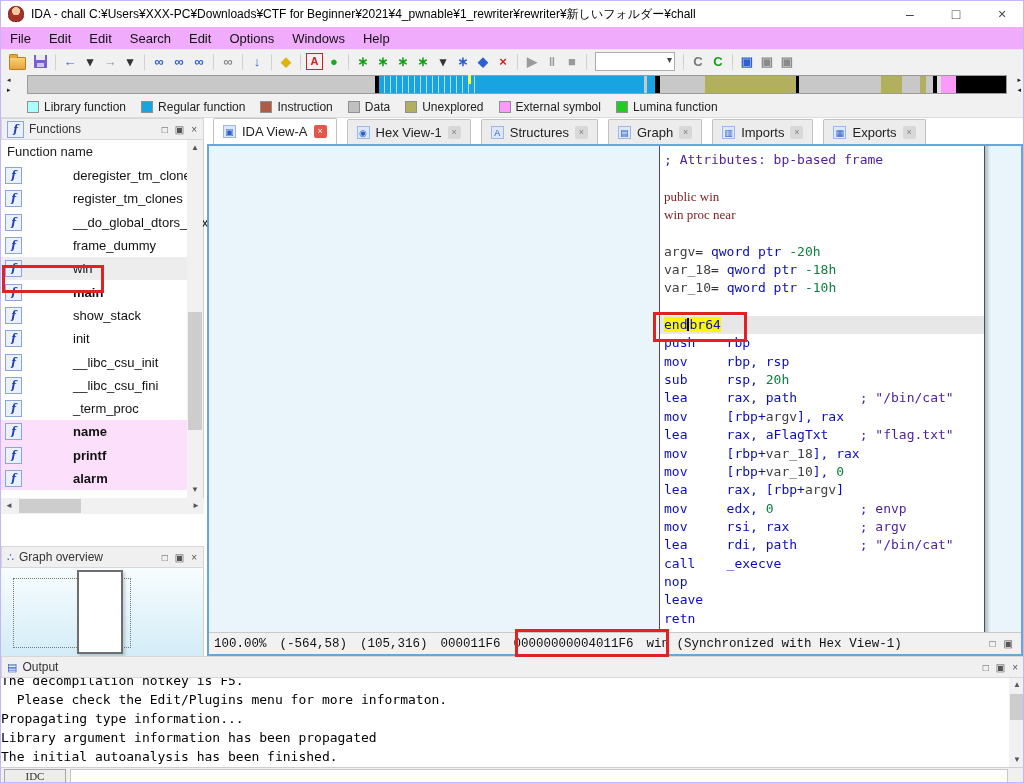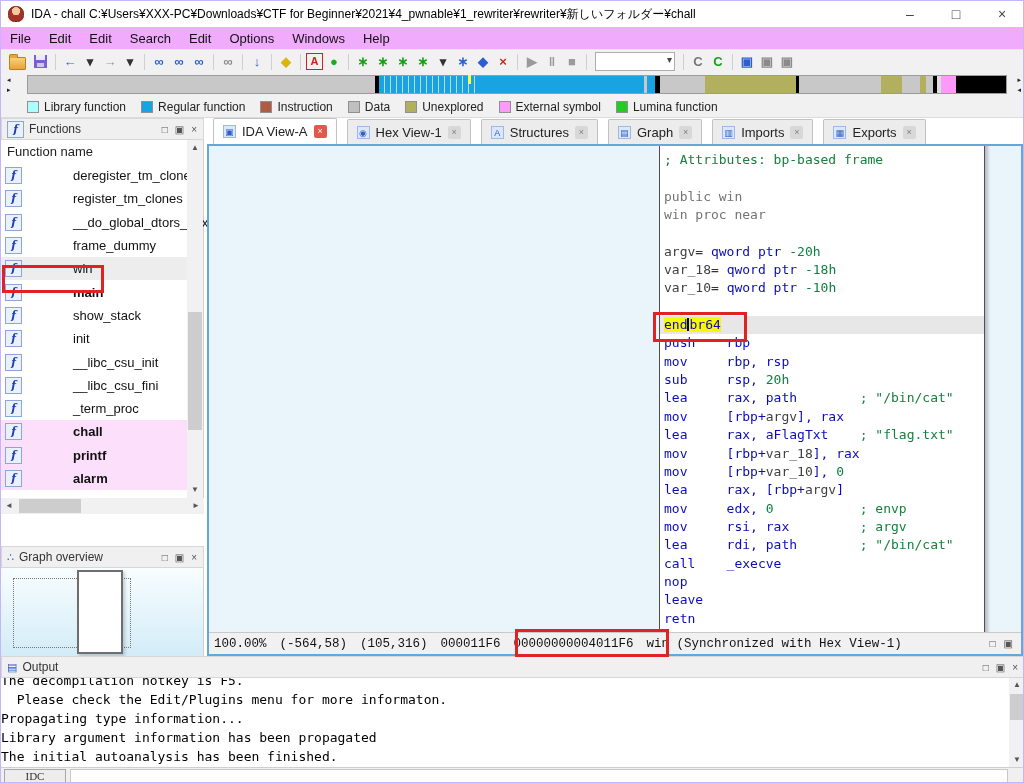--- a/index.html
+++ b/index.html
@@ -100,21 +100,21 @@
   .tab.active .tab-close{background:#e2574a;color:#fff;}
 
   
   .dview{left:206px;top:143px;width:816px;height:512px;border:2px solid #63a8d8;box-sizing:border-box;background:#e9f5fa;}
   .canvas{position:absolute;left:0;right:0;top:0;bottom:22px;overflow:hidden;}
   .node{position:absolute;left:450px;top:-12px;width:326px;height:700px;background:#fff;
         border:1px solid #4f4f4f;box-shadow:3px 0 3px rgba(0,0,0,.22);box-sizing:border-box;}
   .curline{position:absolute;left:451px;top:170px;width:324px;height:18px;background:#e7e7e7;}
   .code{position:absolute;left:455px;top:5px;font:13px/18.35px "DejaVu Sans Mono",monospace;white-space:pre;}
   .dline{height:18.35px;}
-  .seg-com{color:#15803d;} .seg-kw{color:#737373;} .seg-code{color:#0b0bbd;}
+  .seg-com{color:#4c1d95;} .seg-kw{color:#7f1d1d;font-family:Liberation Serif, serif;} .seg-code{color:#0b0bbd;}
   .seg-num{color:#0e8040;} .seg-var{color:#404040;} .seg-pl{color:#333;}
   .seg-hls{background:#f8f800;color:#0b0bbd;}
   .seg-caret{display:inline-block;width:2px;height:13px;background:#000;vertical-align:-2px;}
   .dstatus{position:absolute;left:0;right:0;bottom:0;height:22px;background:#f1f1f1;border-top:1px solid #c9c9c9;
            display:flex;align-items:center;font:12.5px "Liberation Mono",monospace;color:#111;
            padding-left:5px;gap:13px;box-sizing:border-box;}
   .dsb-btns{margin-left:auto;display:flex;gap:8px;padding-right:8px;font-size:10px;color:#555;
             font-family:"Liberation Sans",sans-serif;}
 
   
@@ -322,21 +322,21 @@
       <div class="func-row">
         <span class="ficon">f</span>
         <span class="fname">__libc_csu_fini</span>
       </div>
       <div class="func-row">
         <span class="ficon">f</span>
         <span class="fname">_term_proc</span>
       </div>
       <div class="func-row lib bold">
         <span class="ficon">f</span>
-        <span class="fname">chall</span>
+        <span class="fname">name</span>
       </div>
       <div class="func-row lib bold">
         <span class="ficon">f</span>
         <span class="fname">printf</span>
       </div>
       <div class="func-row lib bold">
         <span class="ficon">f</span>
         <span class="fname">alarm</span>
       </div>
     </div>

